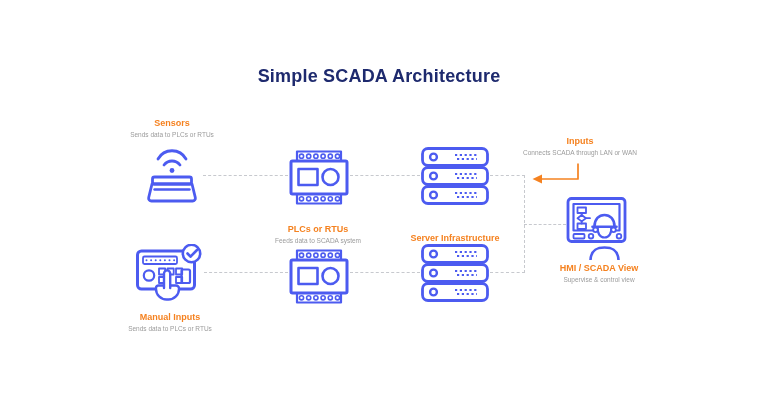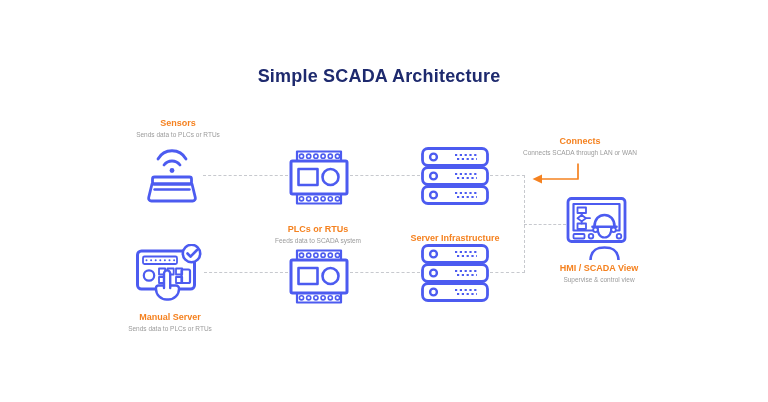--- a/index.html
+++ b/index.html
@@ -25,46 +25,46 @@
   .wfill{fill:#fff;stroke:var(--blue);stroke-linecap:round;stroke-linejoin:round;}
   .bfill{fill:var(--blue);stroke:none;}
 </style>
 </head>
 <body>
 
 <div class="canvas">
 
   <div class="title">Simple SCADA Architecture</div>
 
-  <div class="node-label" style="left:98px;top:118px;">
+  <div class="node-label" style="left:92px;top:118px;">
     <div class="nl-title">Sensors</div>
     <div class="nl-sub">Sends data to PLCs or RTUs</div>
   </div>
 
   <div class="node-label" style="left:238px;top:224px;">
     <div class="nl-title">PLCs or RTUs</div>
     <div class="nl-sub">Feeds data to SCADA system</div>
   </div>
 
   <div class="node-label" style="left:375px;top:221px;margin-top:12px;">
     <div class="nl-title">Server Infrastructure</div>
   </div>
 
   <div class="node-label" style="left:500px;top:136px;">
-    <div class="nl-title">Connects</div>
+    <div class="nl-title">Inputs</div>
     <div class="nl-sub">Connects SCADA through LAN or WAN</div>
   </div>
 
   <div class="node-label" style="left:519px;top:263px;">
     <div class="nl-title">HMI / SCADA View</div>
     <div class="nl-sub">Supervise &amp; control view</div>
   </div>
 
   <div class="node-label" style="left:90px;top:312px;">
-    <div class="nl-title">Manual Server</div>
+    <div class="nl-title">Manual Inputs</div>
     <div class="nl-sub">Sends data to PLCs or RTUs</div>
   </div>
 
   <div class="dash-h" style="left:203px;top:175px;width:85px;"></div>
   <div class="dash-h" style="left:350px;top:175px;width:70px;"></div>
   <div class="dash-h" style="left:490px;top:175px;width:35px;"></div>
   <div class="dash-v" style="left:524px;top:175px;height:98px;"></div>
   <div class="dash-h" style="left:524px;top:224px;width:42px;"></div>
   <div class="dash-h" style="left:204px;top:272px;width:84px;"></div>
   <div class="dash-h" style="left:350px;top:272px;width:70px;"></div>

